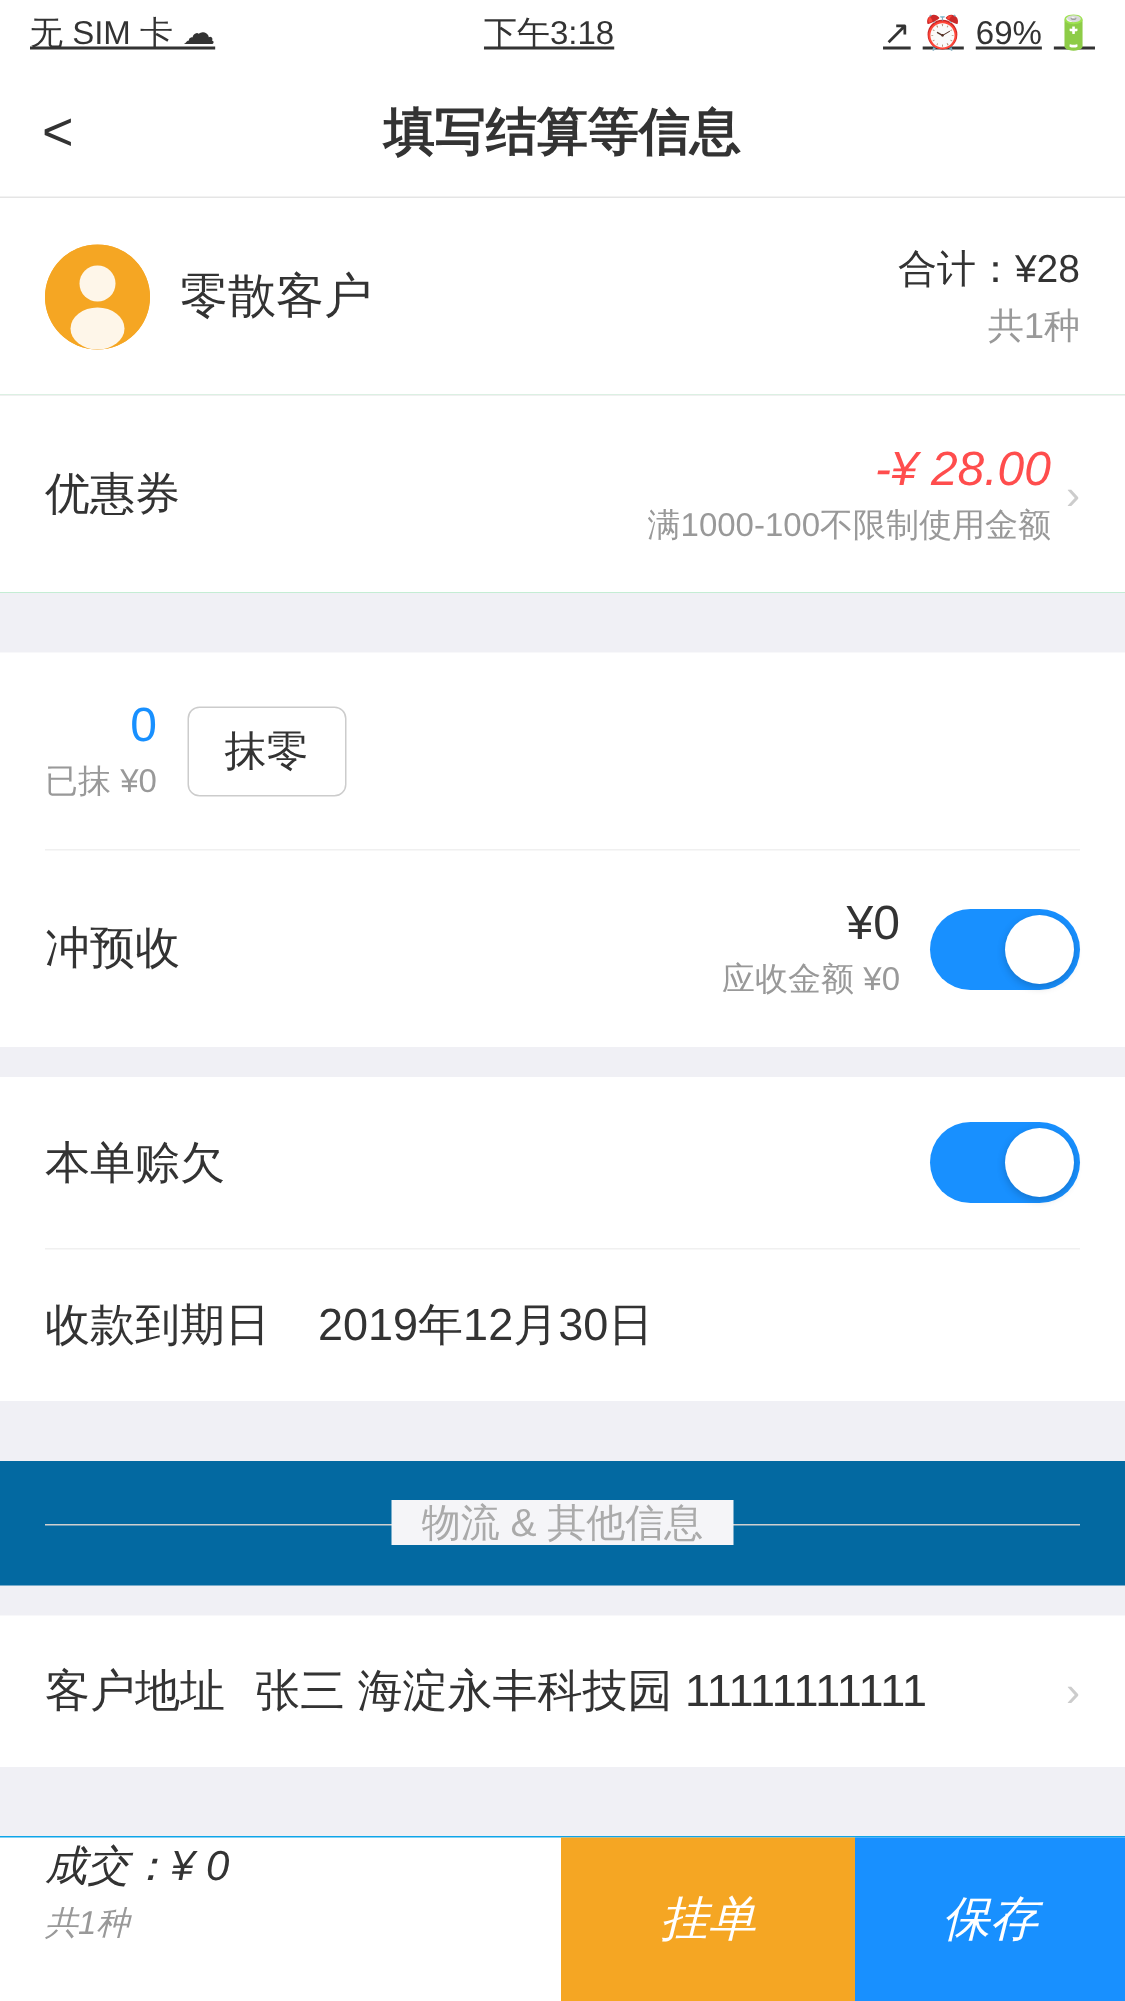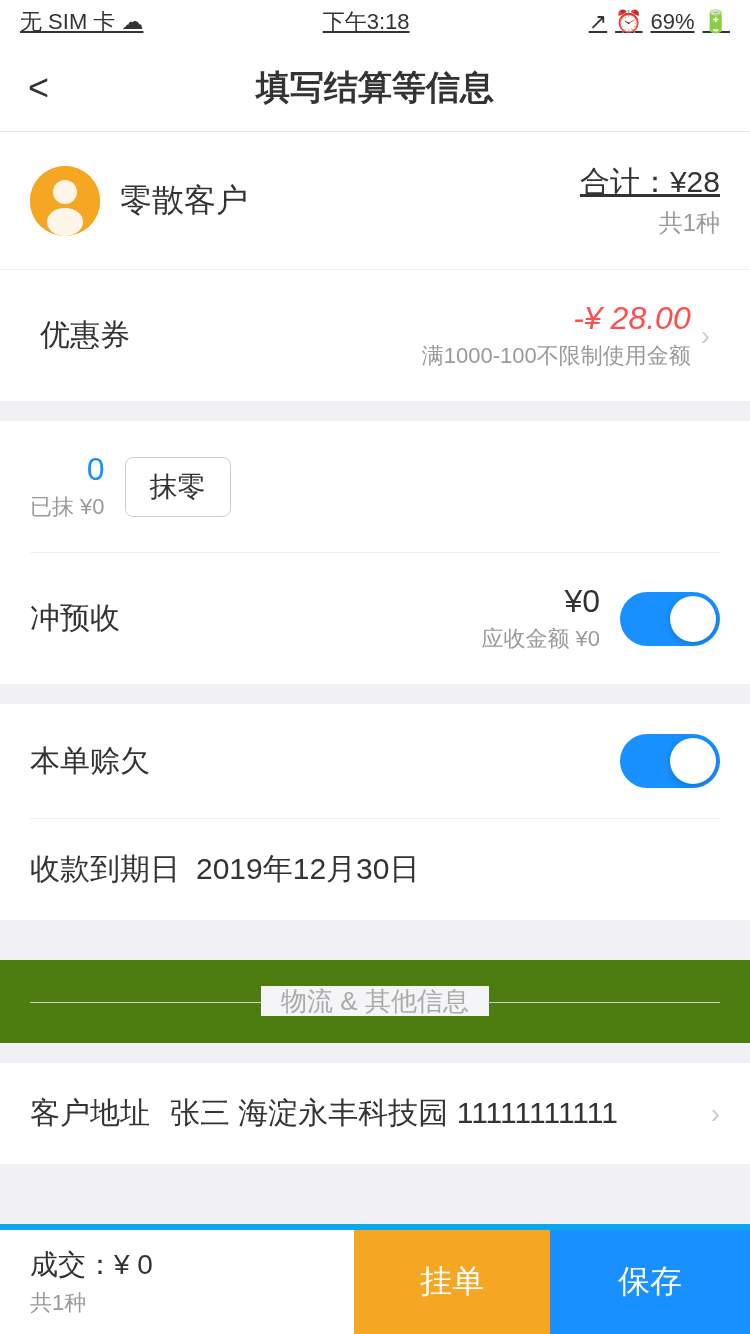--- a/index.html
+++ b/index.html
@@ -55,20 +55,21 @@
     
     .content {
       flex: 1;
       overflow-y: auto;
       padding-bottom: 120px;
     }
 
     
     .section {
       background: #22c55e;
+      margin-bottom: 20px;
     }
 
     
     .customer-row {
       display: flex;
       align-items: center;
       justify-content: space-between;
       padding: 30px 30px;
       background: #fff;
     }
@@ -87,36 +88,35 @@
       justify-content: center;
     }
     .customer-name {
       font-size: 32px;
       color: #333;
     }
     .customer-right {
       text-align: right;
     }
     .total-price {
-      font-size: 30px;
-      color: #333;
-      text-decoration: underline;
+      font-size: 26px;
+      color: #333;
     }
     .total-count {
       font-size: 24px;
       color: #999;
       margin-top: 4px;
     }
 
     
     .coupon-row {
       display: flex;
       align-items: center;
       justify-content: space-between;
-      padding: 30px 40px;
+      padding: 30px 30px;
       background: #fff;
       border-top: 1px solid #f0f0f0;
       cursor: pointer;
     }
     .coupon-label {
       font-size: 30px;
       color: #333;
     }
     .coupon-right {
       display: flex;
@@ -255,33 +255,33 @@
 
     
     .due-date-row {
       display: flex;
       align-items: center;
       padding: 30px 0;
     }
     .due-date-label {
       font-size: 30px;
       color: #333;
-      margin-right: 16px;
+      margin-right: 32px;
     }
     .due-date-value {
       font-size: 30px;
       color: #333;
     }
 
     
     .section-header {
       text-align: center;
       padding: 24px 0;
       position: relative;
-      background: #4d7c0f;
+      background: #0369a1;
     }
     .section-header::before {
       content: '';
       position: absolute;
       top: 50%;
       left: 30px;
       right: 50%;
       height: 1px;
       background: #d0d0d0;
       margin-right: 10px;
@@ -332,24 +332,25 @@
     }
 
     
     .bottom-bar {
       position: fixed;
       bottom: 0;
       left: 0;
       width: 750px;
       height: 110px;
       display: flex;
-      align-items: center;
-      background: #fff;
-      border-top: 6px solid #0ea5e9;
+      align-items: flex-start;
+      background: #fff;
+      border-top: 1px solid #0ea5e9;
       z-index: 100;
+      font-style: italic;
     }
     .bottom-summary {
       flex: 1;
       padding: 0 30px;
     }
     .bottom-deal {
       font-size: 28px;
       color: #333;
     }
     .bottom-count {
@@ -367,21 +368,21 @@
       background: #f5a623;
       display: flex;
       align-items: center;
       justify-content: center;
       font-size: 32px;
       color: #fff;
       font-weight: 500;
       cursor: pointer;
     }
     .btn-save {
-      width: 200px;
+      width: 180px;
       height: 100%;
       background: #1890ff;
       display: flex;
       align-items: center;
       justify-content: center;
       font-size: 32px;
       color: #fff;
       font-weight: 500;
       cursor: pointer;
     }

